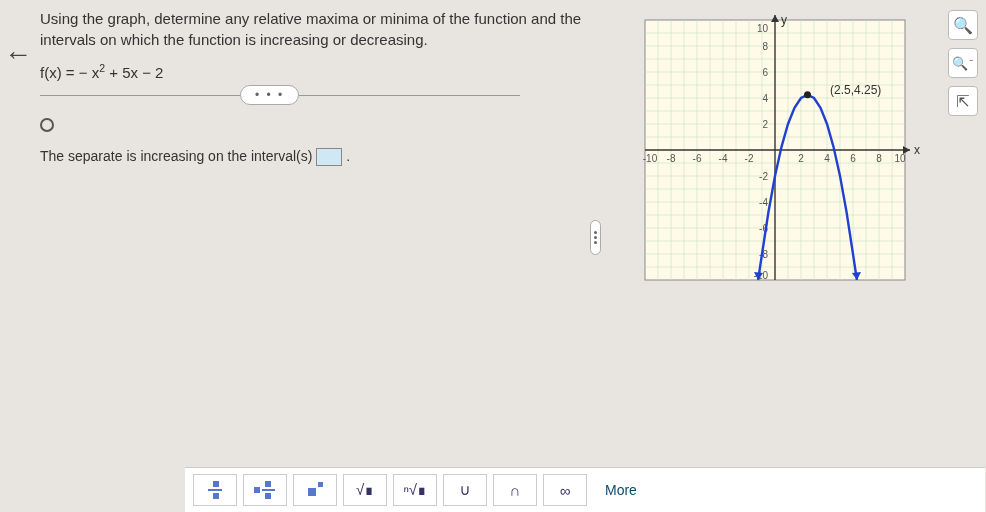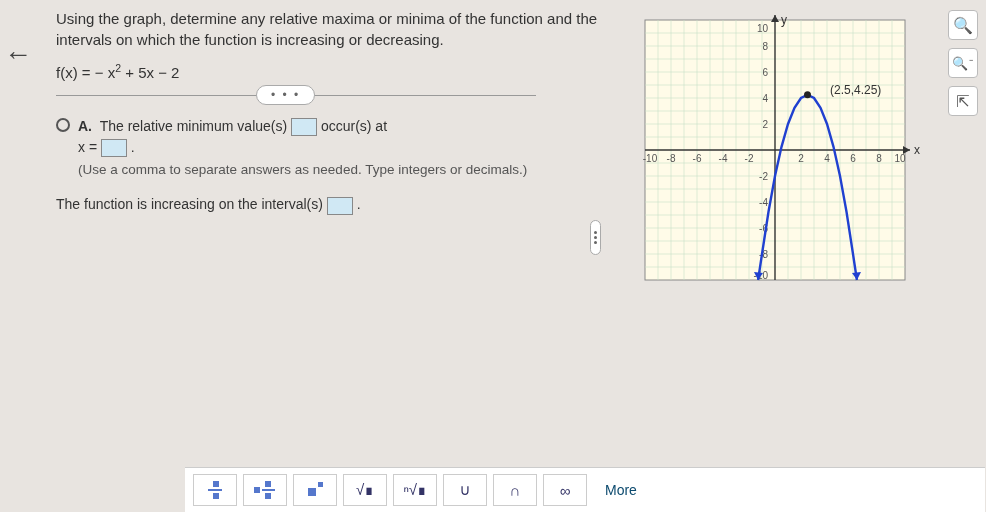--- a/index.html
+++ b/index.html
@@ -15,21 +15,21 @@
   .back-arrow {
     position: absolute;
     left: 4px;
     top: 35px;
     font-size: 28px;
     color: #444;
     cursor: pointer;
   }
   .content {
     position: absolute;
-    left: 56px;
+    left: 40px;
     top: 8px;
     width: 550px;
   }
   .prompt {
     font-size: 15px;
     line-height: 1.4;
     margin-bottom: 12px;
     color: #333;
   }
   .equation {
@@ -171,34 +171,25 @@
   <div class="prompt">Using the graph, determine any relative maxima or minima of the function and the intervals on which the function is increasing or decreasing.</div>
   <div class="equation">
     <span>f(x) = − x</span><sup>2</sup><span> + 5x − 2</span>
   </div>
   <div class="hr-line">
     <span class="dots-pill">• • •</span>
   </div>
 
   <div class="option">
     <div class="radio"></div>
-    <div class="opt-body">
-      <span class="opt-label">A.</span>
-      <span>The relative minimum value(s) </span>
-      <span class="textbox"></span>
-      <span> occur(s) at</span><br>
-      <span>x = </span>
-      <span class="textbox"></span> .
-      <div class="note" style="margin-left:0">(Use a comma to separate answers as needed. Type integers or decimals.)</div>
-    </div>
   </div>
 
 
   <div class="follow">
-    <span>The function is increasing on the interval(s) </span>
+    <span>The separate is increasing on the interval(s) </span>
     <span class="textbox"></span>
     <span>.</span><br>
   </div>
 </div>
 
 <div class="vdots">
   <div></div>
     <div></div>
     <div></div>
 </div>

